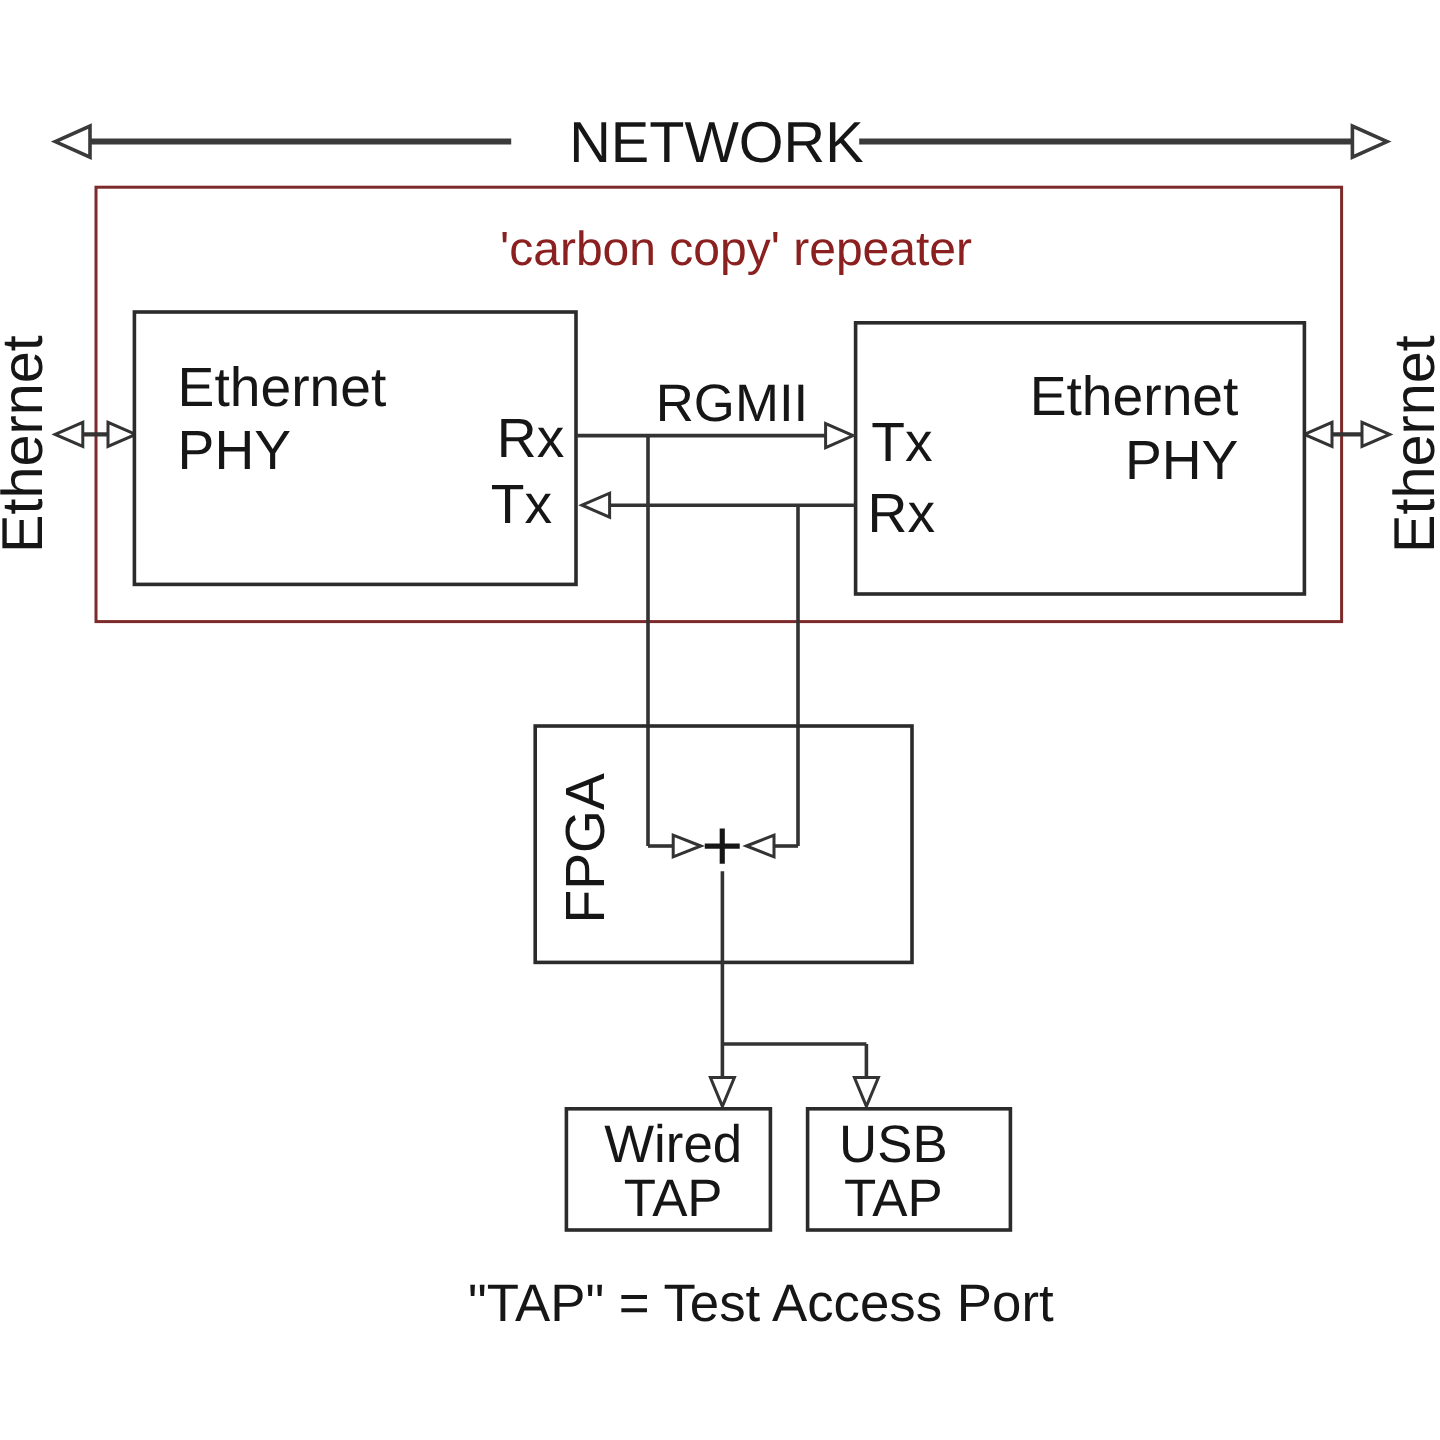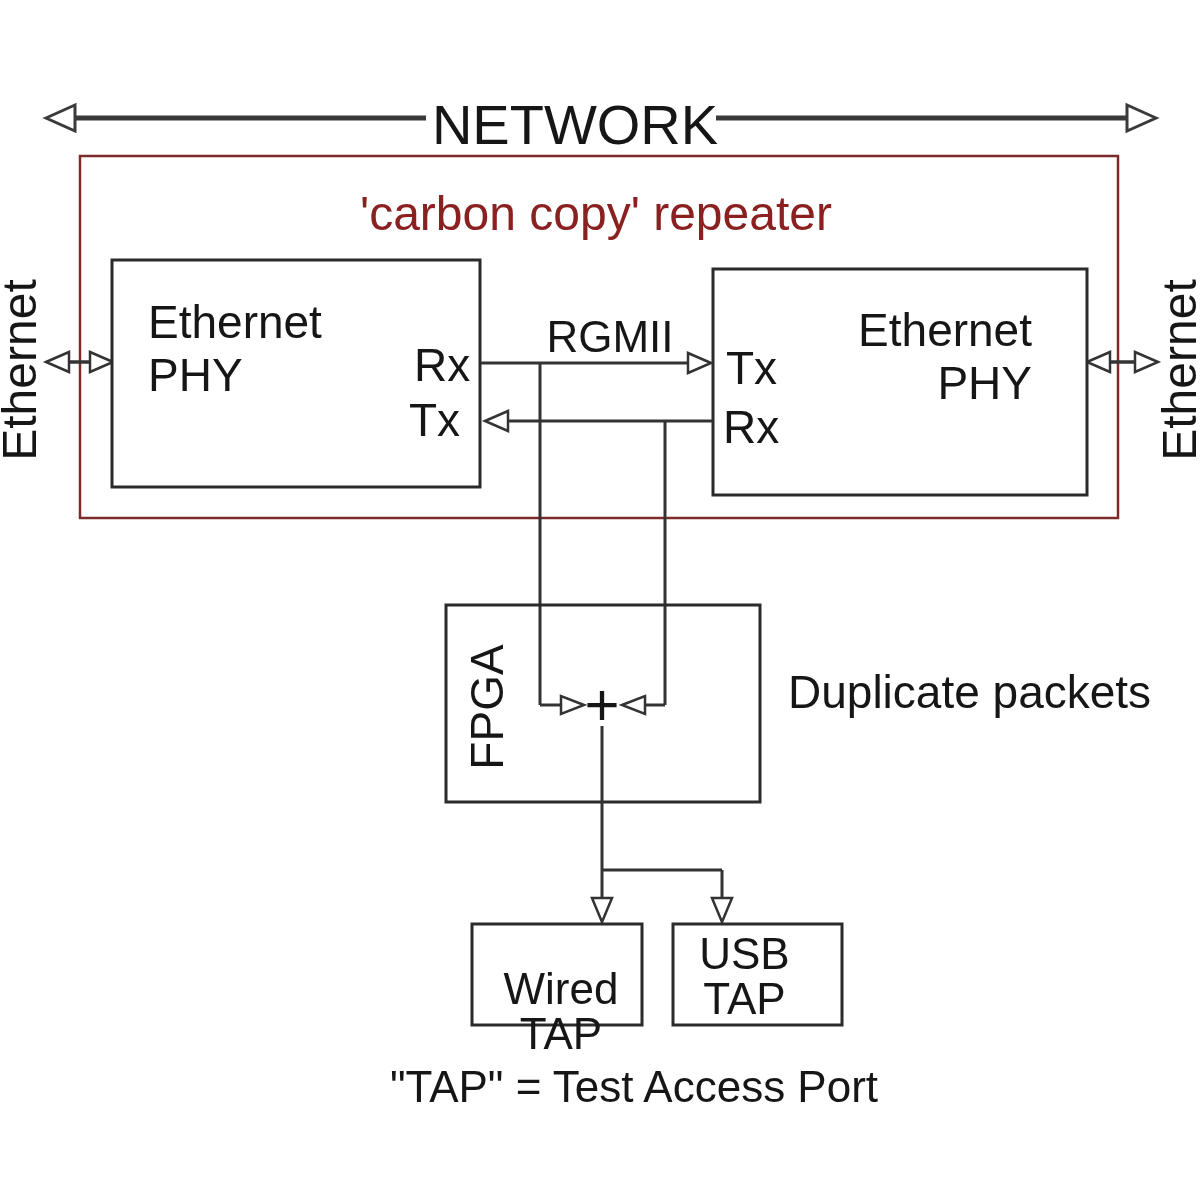--- a/index.html
+++ b/index.html
@@ -74,23 +74,23 @@
       <line x1="602" y1="870" x2="722" y2="870" stroke-width="3"></line>
       <line x1="722" y1="870" x2="722" y2="900" stroke-width="3"></line>
       <polygon points="602,922 592,898 612,898" fill="#ffffff" stroke-width="2.5"></polygon>
       <polygon points="722,922 712,898 732,898" fill="#ffffff" stroke-width="2.5"></polygon>
     </g>
 
     <rect x="472" y="924" width="170" height="101" fill="none" stroke="#2b2b2b" stroke-width="3"></rect>
     <rect x="673" y="924" width="169" height="101" fill="none" stroke="#2b2b2b" stroke-width="3"></rect>
   </svg>
 
-  <div class="lbl c" style="left:430px;top:92px;width:290px;font-size:56px;">NETWORK</div>
+  <div class="lbl c" style="left:452px;top:92px;width:290px;font-size:48px;">NETWORK</div>
 
-  <div class="lbl c red" style="left:360px;top:186px;width:450px;font-size:48px;text-align:right;">'carbon copy' repeater</div>
+  <div class="lbl c red" style="left:360px;top:186px;width:450px;font-size:40px;text-align:right;">'carbon copy' repeater</div>
 
   <div class="lbl rot" style="left:-112px;top:347px;width:264px;height:46px;font-size:48px;line-height:46px;">Ethernet</div>
 
   <div class="lbl rot" style="left:1048px;top:347px;width:264px;height:46px;font-size:48px;line-height:46px;">Ethernet</div>
 
   <div class="lbl" style="left:148px;top:296px;font-size:46px;line-height:53px;">
     <div>Ethernet</div>
     <div>PHY</div>
   </div>
   <div class="lbl" style="left:414px;top:338px;font-size:46px;">Rx</div>
@@ -103,24 +103,23 @@
   <div class="lbl" style="left:726px;top:341px;font-size:46px;">Tx</div>
   <div class="lbl" style="left:723px;top:400px;font-size:46px;">Rx</div>
 
   <div class="lbl c" style="left:545px;top:312px;width:130px;font-size:44px;">RGMII</div>
 
   <div class="lbl rot" style="left:387px;top:684px;width:200px;height:46px;font-size:46px;line-height:46px;">FPGA</div>
 
   <div class="lbl c" style="left:572px;top:676px;width:60px;height:60px;font-size:60px;line-height:58px;">+</div>
 
   <div class="lbl" style="left:788px;top:666px;font-size:46px;line-height:52px;">
-    <div>Duplicate packets</div>
   </div>
 
-  <div class="lbl c" style="left:472px;top:931px;width:178px;font-size:44px;line-height:45px;margin-top:35px;">
+  <div class="lbl c" style="left:472px;top:931px;width:178px;font-size:44px;line-height:45px;">
     <div>Wired</div>
     <div>TAP</div>
   </div>
   <div class="lbl c" style="left:673px;top:931px;width:143px;font-size:44px;line-height:45px;">
     <div>USB</div>
     <div>TAP</div>
   </div>
 
   <div class="lbl c" style="left:334px;top:1062px;width:600px;font-size:44px;">"TAP" = Test Access Port</div>
 

